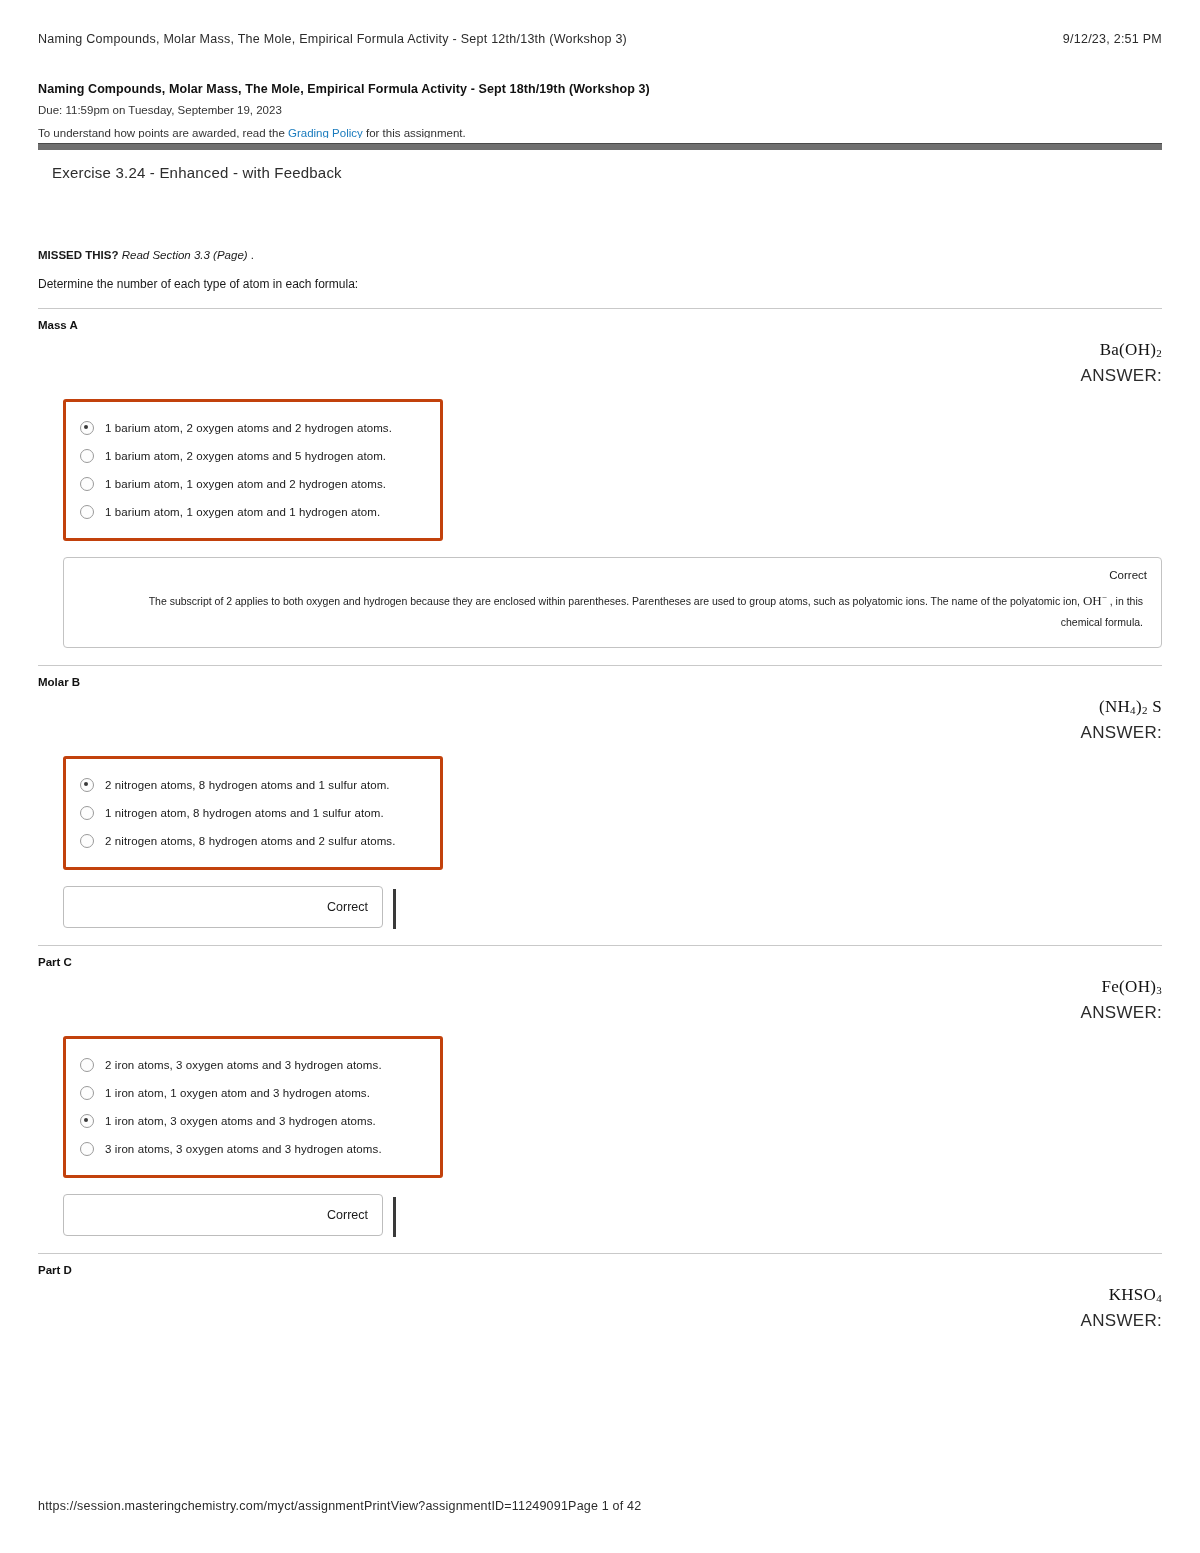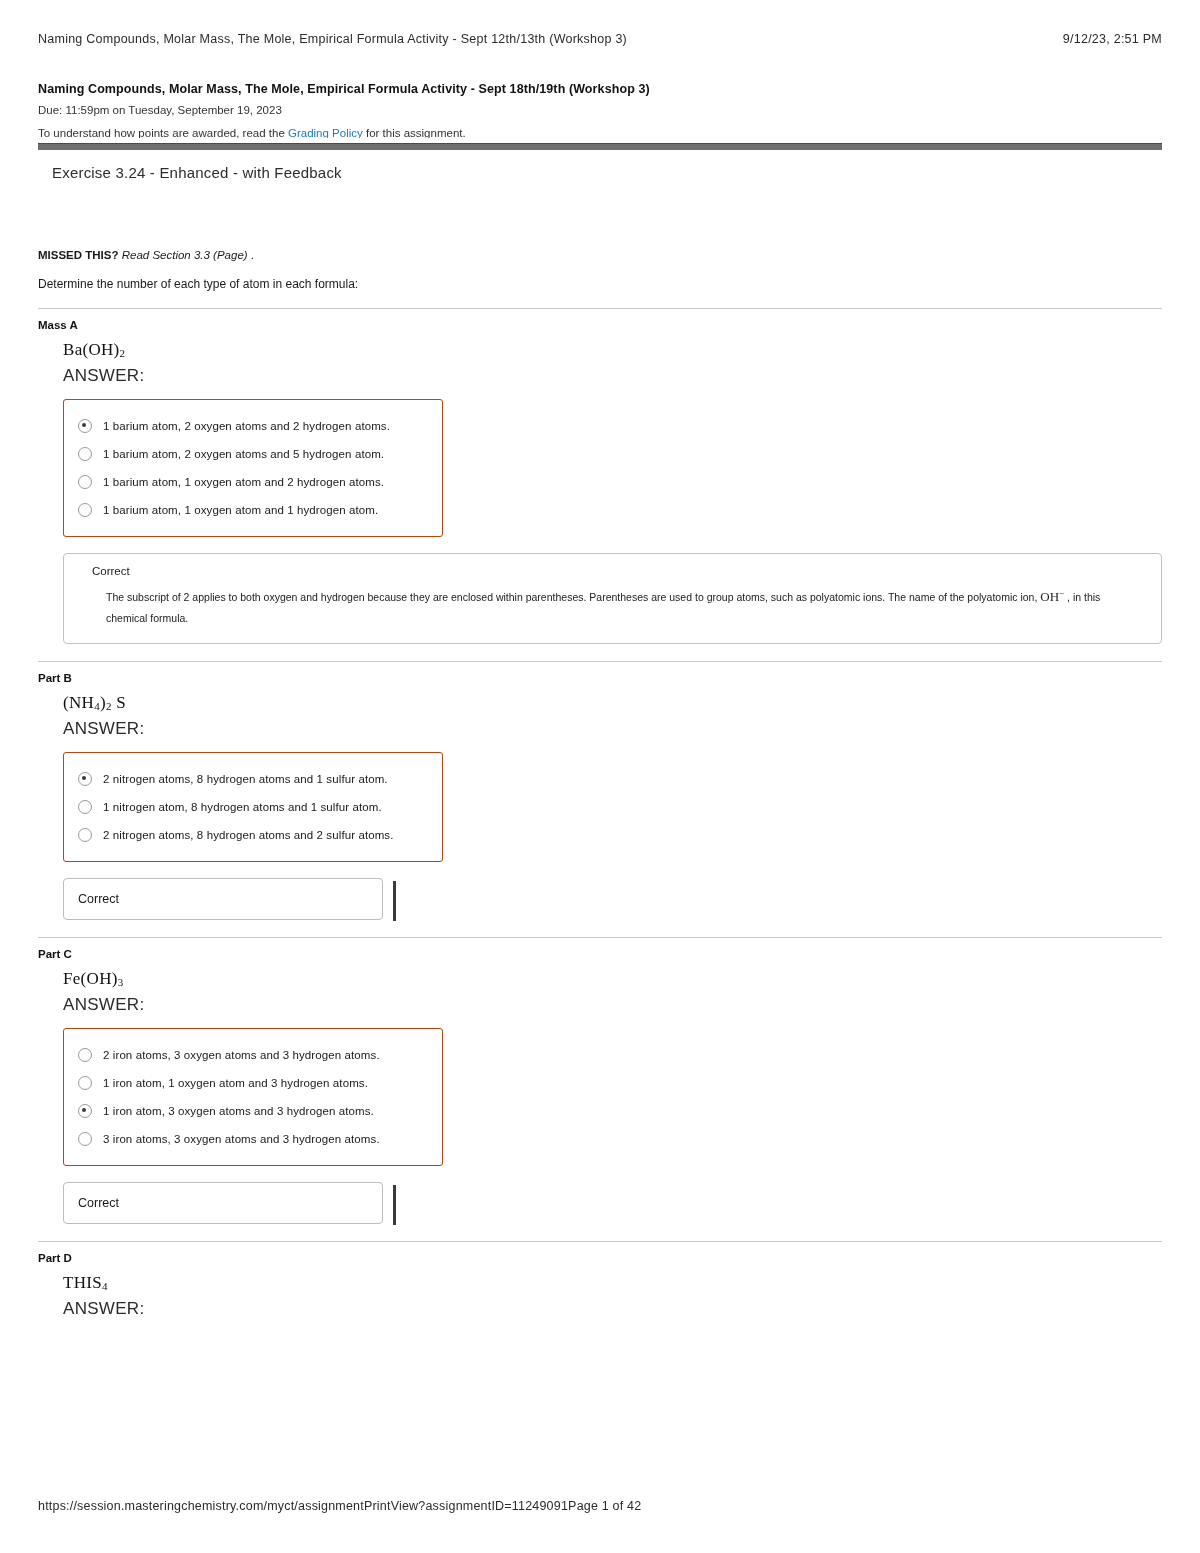--- a/index.html
+++ b/index.html
@@ -100,21 +100,21 @@
   .part-rule {
     border-top: 1px solid #c9c9c9;
     height: 0;
     margin-bottom: 10px;
   }
   .part-label {
     font-size: 11.5px;
     font-weight: bold;
     color: #111;
   }
-  .part-body { padding-left: 25px; }
+  .part-body { padding-left: 25px; text-align: right; }
 
   .formula {
     font-family: "Liberation Serif", serif;
     font-size: 17px;
     color: #111;
     margin-top: 9px;
     letter-spacing: .3px;
   }
   .formula sub {
     font-size: 11px;
@@ -123,21 +123,21 @@
   .answer-label {
     font-size: 17px;
     color: #2b2b2b;
     margin-top: 6px;
     letter-spacing: .3px;
   }
 
   
   .choices {
     margin-top: 13px;
-    border: 1px solid #c2410c;
+    border: 3px solid #c2410c;
     border-radius: 3px;
     background: #fff;
     width: 380px;
     box-sizing: border-box;
     padding: 12px 10px 12px 14px;
   }
   .choice {
     display: flex;
     align-items: center;
     padding: 7px 0;
@@ -279,21 +279,21 @@
 
       <div class="feedback-full">
         <div class="feedback-head">Correct</div>
         <div class="feedback-body"><span>The subscript of 2 applies to both oxygen and hydrogen because they are enclosed within parentheses. Parentheses are used to group atoms, such as polyatomic ions. The name of the polyatomic ion, </span><span class="sym"><span>OH</span><sup>−</sup></span><span> , in this chemical formula.</span></div>
       </div>
     </div>
   </div>
 
   <div class="part">
     <div class="part-rule"></div>
-    <div class="part-label">Part B</div>
+    <div class="part-label">Molar B</div>
     <div class="part-body">
       <div class="formula"><span>(NH</span><sub>4</sub><span>)</span><sub>2</sub><span> S</span></div>
       <div class="answer-label">ANSWER:</div>
 
       <div class="choices">
         <div class="choice">
           <span class="radio checked"></span>
           <span class="choice-text">2 nitrogen atoms, 8 hydrogen atoms and 1 sulfur atom.</span>
         </div>
         <div class="choice">
@@ -343,21 +343,21 @@
         <span>Correct</span>
         <span class="caret"></span>
       </div>
     </div>
   </div>
 
   <div class="part">
     <div class="part-rule"></div>
     <div class="part-label">Part D</div>
     <div class="part-body">
-      <div class="formula"><span>THIS</span><sub>4</sub></div>
+      <div class="formula"><span>KHSO</span><sub>4</sub></div>
       <div class="answer-label">ANSWER:</div>
     </div>
   </div>
 
   <div class="print-footer">
     <div>https://session.masteringchemistry.com/myct/assignmentPrintView?assignmentID=11249091</div>
     <div>Page 1 of 42</div>
   </div>
 
 </div>

